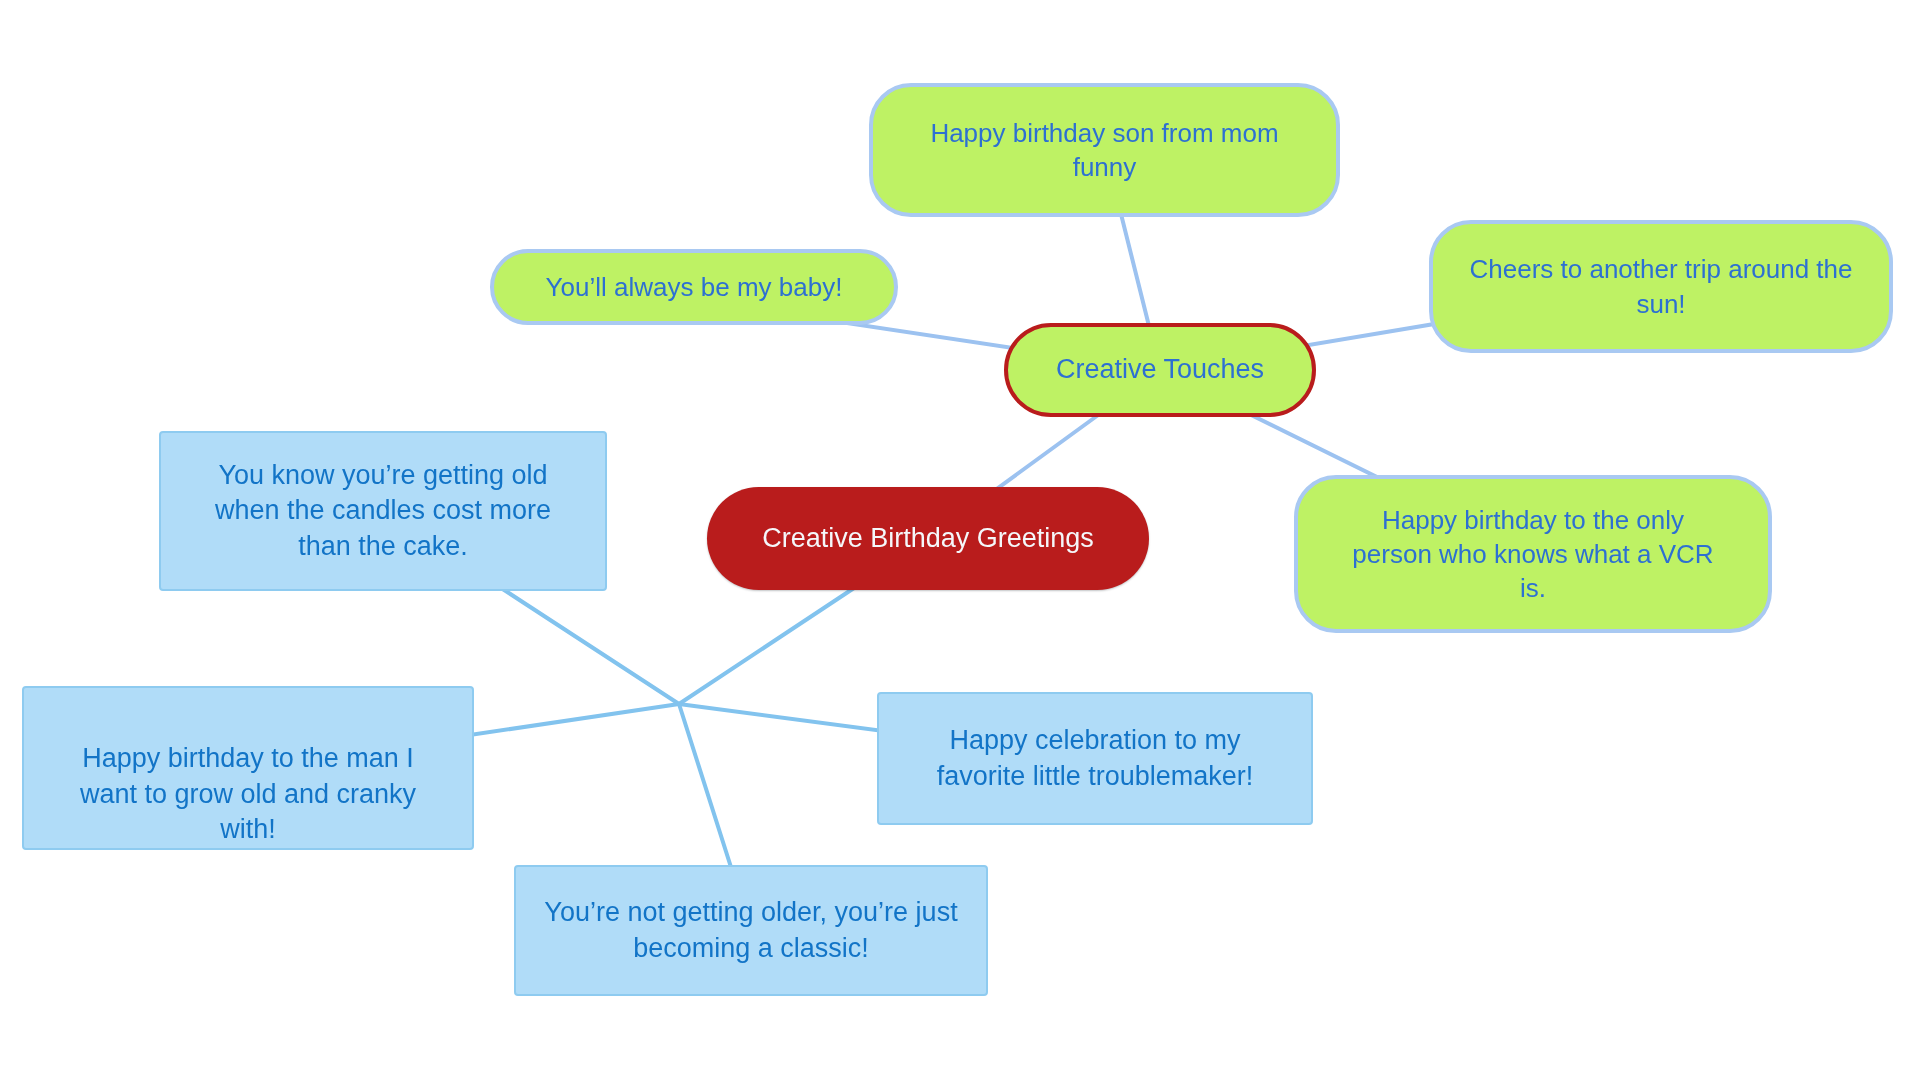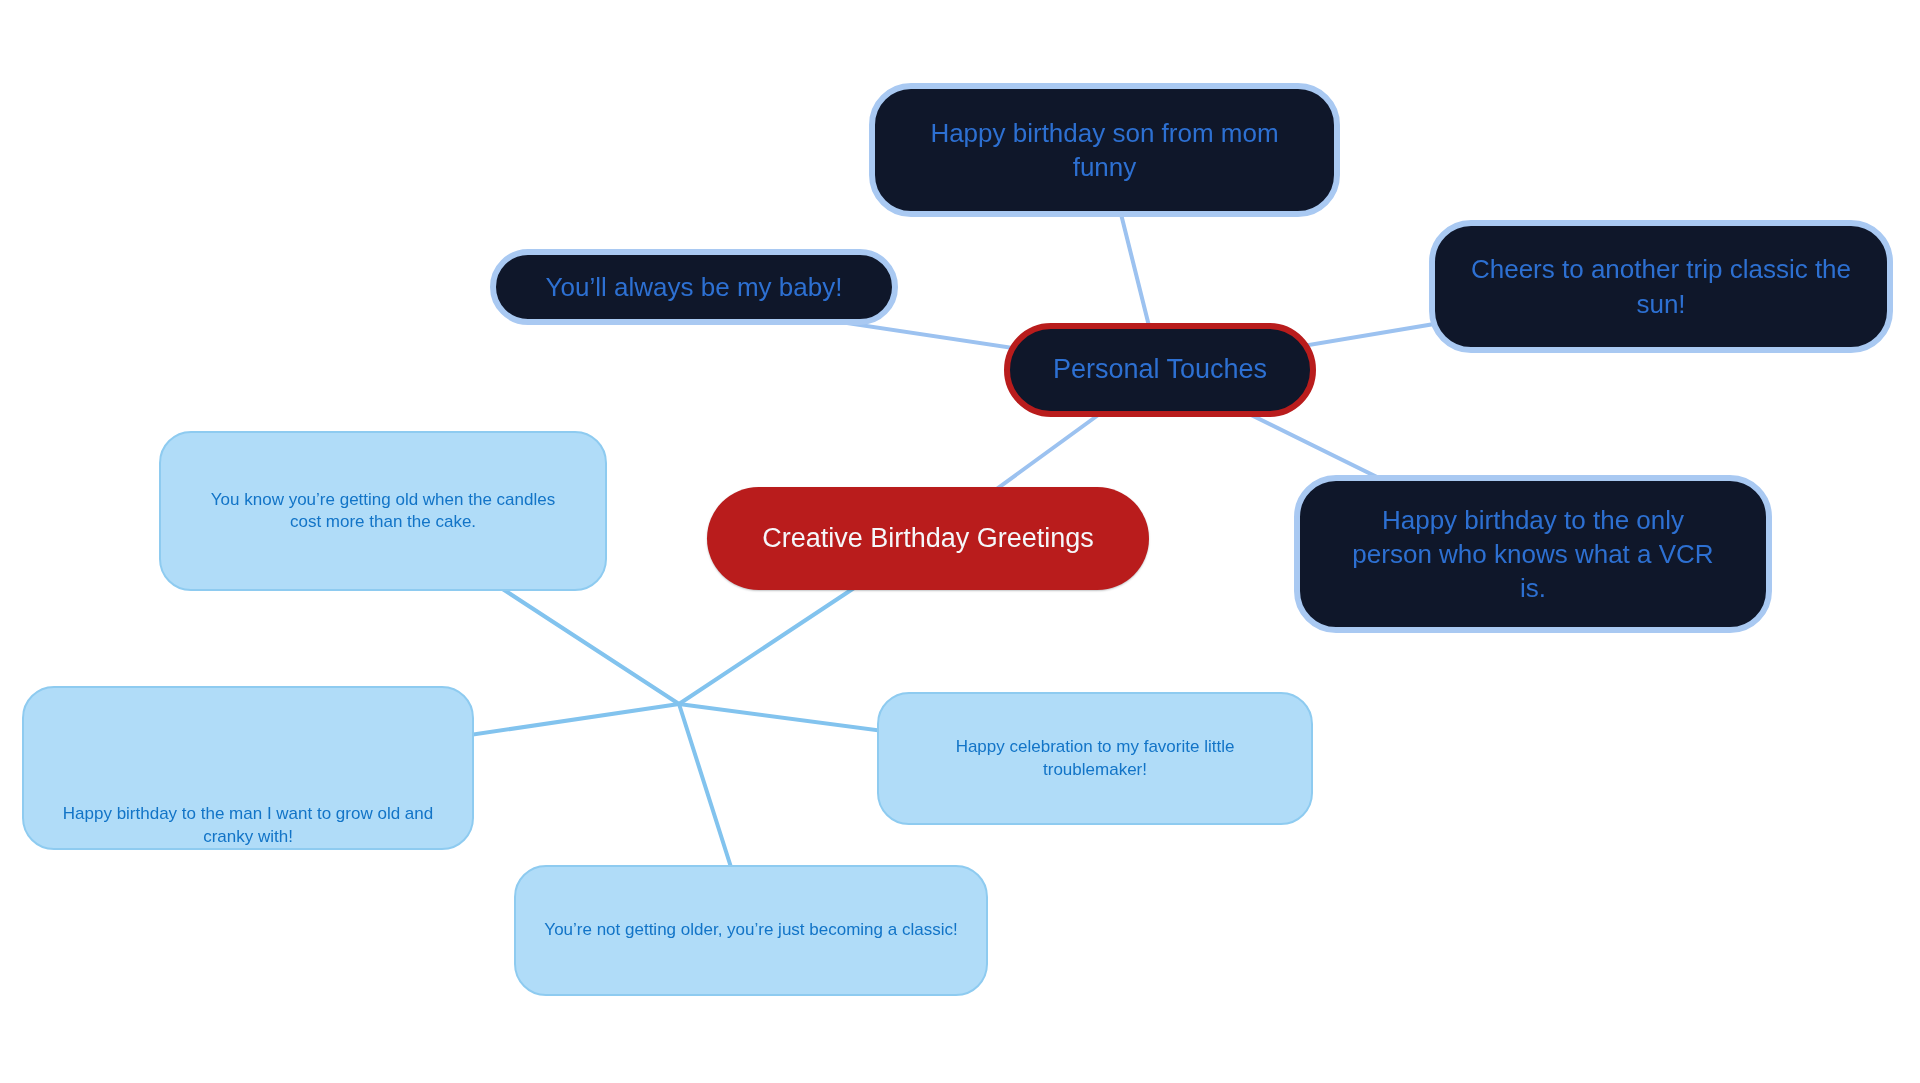--- a/index.html
+++ b/index.html
@@ -34,43 +34,43 @@
   
   .root {
     background: #b91c1c;
     color: #f5f7fa;
     border-radius: 52px;
     font-size: 27px;
     box-shadow: 0 1px 2px rgba(16,22,31,0.25);
   }
   
   .pt {
-    background: #0f172a;
+    background: #bef264;
     color: #2d70d2;
-    border: 6px solid #b91c1c;
+    border: 4px solid #b91c1c;
     border-radius: 47px;
     font-size: 27px;
   }
   .pt.leaf {
     border-color: #a9c9f2;
     border-radius: 42px;
     font-size: 26px;
   }
   
   .hm {
     background: #b0dcf8;
     color: #1274c7;
     border: 2px solid #60b3e6;
     border-radius: 44px;
     font-size: 27px;
   }
   .hm.leaf {
     border-color: #8ecbf0;
-    border-radius: 32px;
-    font-size: 17px;
+    border-radius: 4px;
+    font-size: 27px;
   }
 
   
   .n-central      { left: 707px;  top: 487px; width: 442px; height: 103px; }
   .n-pt           { left: 1004px; top: 323px; width: 312px; height: 94px;  }
   .n-humor        { left: 591px;  top: 656px; width: 176px; height: 96px;  }
   .n-son          { left: 869px;  top: 83px;  width: 471px; height: 134px; padding: 0 30px; }
   .n-baby         { left: 490px;  top: 249px; width: 408px; height: 76px; padding: 0 20px; border-radius: 50px; }
   .n-cheers       { left: 1429px; top: 220px; width: 464px; height: 133px; padding: 0 30px; }
   .n-vcr          { left: 1294px; top: 475px; width: 478px; height: 158px; padding: 0 42px; }
@@ -97,30 +97,30 @@
     <line x1="679" y1="704" x2="248" y2="768" stroke="#82c3ee" stroke-width="4" stroke-linecap="round"></line>
     <line x1="679" y1="704" x2="1095" y2="759" stroke="#82c3ee" stroke-width="4" stroke-linecap="round"></line>
     <line x1="679" y1="704" x2="751" y2="930" stroke="#82c3ee" stroke-width="4" stroke-linecap="round"></line>
   </svg>
 
   <div class="node root n-central">
     <span>Creative Birthday Greetings</span>
   </div>
 
   <div class="node pt n-pt">
-    <span>Personal Touches</span>
+    <span>Creative Touches</span>
   </div>
   <div class="node pt leaf n-son">
     <span>Happy birthday son from mom funny</span>
   </div>
   <div class="node pt leaf n-baby">
     <span>You’ll always be my baby!</span>
   </div>
   <div class="node pt leaf n-cheers">
-    <span>Cheers to another trip classic the sun!</span>
+    <span>Cheers to another trip around the sun!</span>
   </div>
   <div class="node pt leaf n-vcr">
     <span>Happy birthday to the only person who knows what a VCR is.</span>
   </div>
 
   <div class="node hm leaf n-candles">
     <span>You know you’re getting old when the candles cost more than the cake.</span>
   </div>
   <div class="node hm leaf n-cranky">
     <span>Happy birthday to the man I want to grow old and cranky with!</span>

